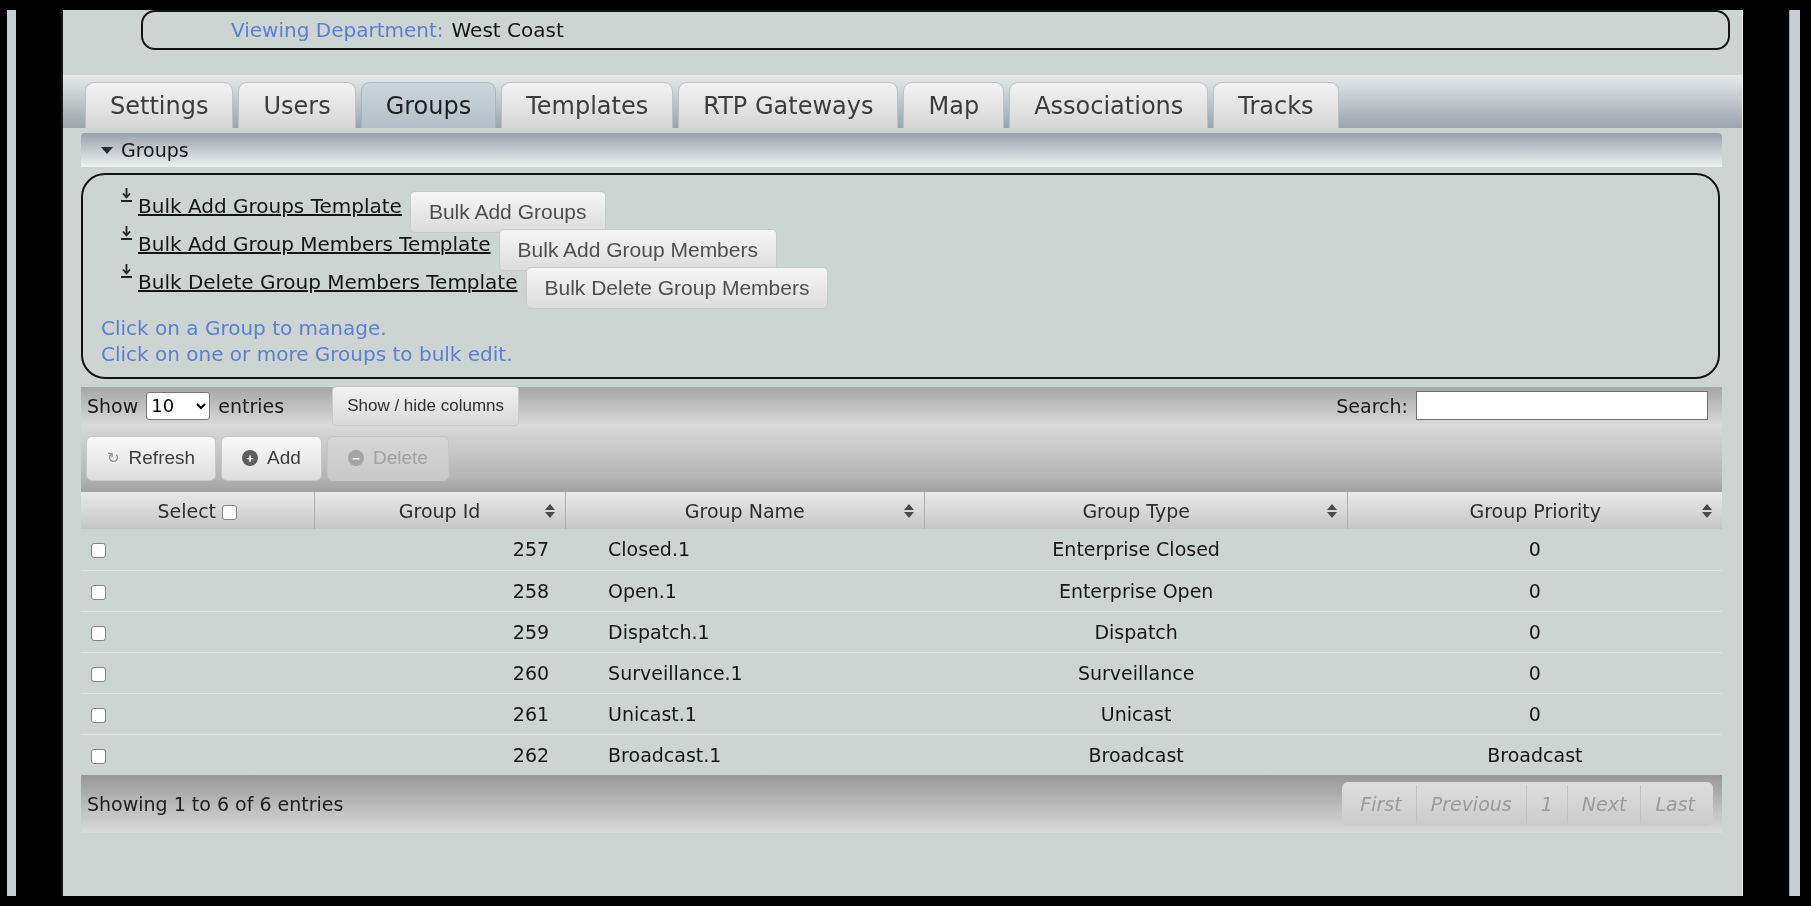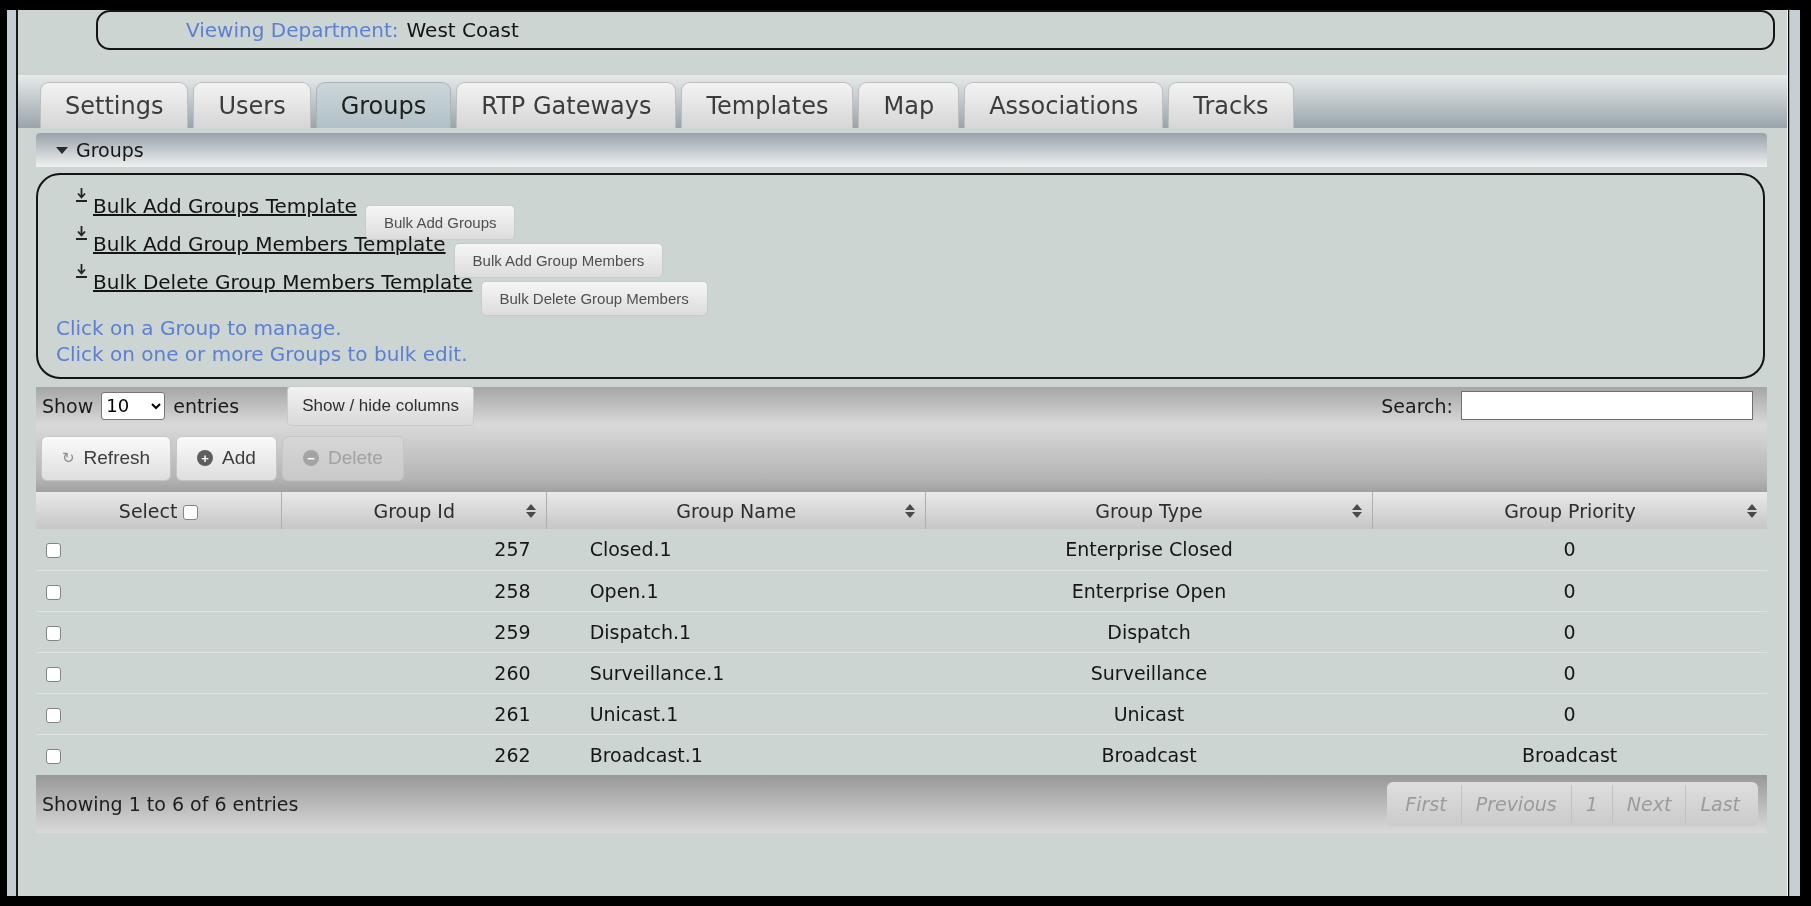--- a/index.html
+++ b/index.html
@@ -3,21 +3,21 @@
 <meta charset="utf-8">
 <style>
   * { box-sizing: border-box; margin: 0; padding: 0; }
   html, body { width: 1811px; height: 906px; }
   body {
     background: #000;
     padding: 10px 11px 10px 7px;
     font-family: "DejaVu Sans", "Liberation Sans", sans-serif;
     color: #1a1a1a;
   }
-  .frame { display: flex; height: 886px; }
+  .frame { display: flex; height: 886px; gap: 45px; }
   .left-strip { width: 9px; background: #c4cdd2; }
   .main {
     flex: 1;
     background: #ccd5d1;
     border-left: 2px solid #15181a;
     border-right: 1px solid #eef2f0;
     position: relative;
     overflow: hidden;
   }
   .scroll-strip { width: 11px; background: #c6cfd4; border-left: 1px solid #97a1a7; margin-left: 1px; }
@@ -85,25 +85,25 @@
     margin: 6px 22px 0 18px;
     border: 2px solid #141414;
     border-radius: 24px;
     padding: 12px 0 10px 37px;
   }
   .bulk-row { position: relative; display: flex; align-items: center; height: 38px; padding-left: 18px; }
   .dl-icon { position: absolute; left: 0; top: 1px; }
   .bulk-link { color: #141414; font-size: 20px; text-decoration: underline; cursor: pointer; }
   .bulk-btn {
     margin-left: 8px;
-    position: relative; top: 16px;
+    position: relative; top: 6px;
     padding: 8px 18px;
     border: 1px solid #cacaca; border-radius: 5px;
     background: linear-gradient(#f6f6f6, #dcdcdc);
-    color: #4f4f4f; font-size: 15px;
+    color: #4f4f4f; font-size: 21px;
     cursor: pointer; white-space: nowrap;
   }
   .hints { margin-top: 14px; margin-left: -19px; }
   .hint { color: #5b7fd4; font-size: 20px; line-height: 26px; }
 
   
   .toolbar {
     margin: 8px 20px 0 18px;
     height: 37px;
     background: linear-gradient(#a6a6a6, #d8d8d8);
@@ -219,22 +219,22 @@
 
     <div class="viewing-box">
       <span class="viewing-label">Viewing Department:</span>
       <span class="viewing-value">West Coast</span>
     </div>
 
     <div class="tab-strip">
       <div class="tab">Settings</div>
       <div class="tab">Users</div>
       <div class="tab active">Groups</div>
+      <div class="tab">Templates</div>
       <div class="tab">RTP Gateways</div>
-      <div class="tab">Templates</div>
       <div class="tab">Map</div>
       <div class="tab">Associations</div>
       <div class="tab">Tracks</div>
     </div>
 
     <div class="panel-bar">
       <span class="collapse-arrow"></span>
       <span>Groups</span>
     </div>
 

